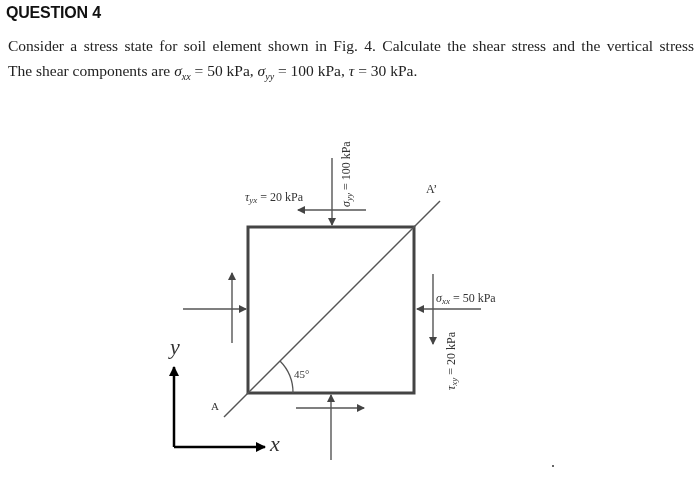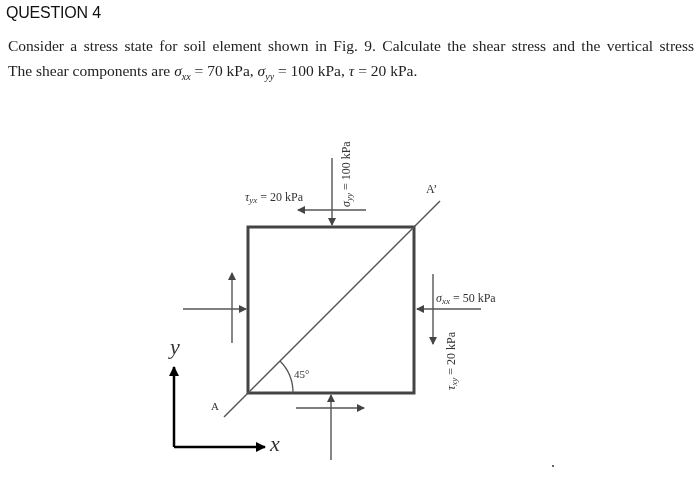--- a/index.html
+++ b/index.html
@@ -1,31 +1,31 @@
 <!DOCTYPE html>
 <html><head>
 <meta charset="utf-8">
 <style>
   html,body{margin:0;padding:0;background:#fff;}
   body{width:700px;height:480px;position:relative;overflow:hidden;}
-  .qtitle{position:absolute;left:6px;top:4px;font-family:"Liberation Sans",sans-serif;font-weight:normal;font-size:16px;color:#111;letter-spacing:-0.2px;}
+  .qtitle{position:absolute;left:6px;top:4px;font-family:"Liberation Sans",sans-serif;font-weight:bold;font-size:16px;color:#111;letter-spacing:-0.2px;}
   .para{position:absolute;left:8px;top:33px;width:686px;font-family:"Liberation Serif",serif;font-size:15.5px;color:#222;line-height:25px;text-align:justify;}
   .para .line{display:block;text-align:justify;text-align-last:justify;}
   .para .line.last{text-align-last:left;}
   .fig{position:absolute;left:0;top:0;}
   .fig text{font-family:"Liberation Serif",serif;fill:#333;}
 </style>
 </head>
 <body>
 
 <div class="qtitle">QUESTION 4</div>
 
 <div class="para">
-  <span class="line">Consider a stress state for soil element shown in Fig. 9. Calculate the shear stress and the vertical stress</span>
-  <span class="line last"><span>The shear components are </span><i>σ</i><sub style="font-size:10px"><i>xx</i></sub><span> = 70 kPa, </span><i>σ</i><sub style="font-size:10px"><i>yy</i></sub><span> = 100 kPa, </span><i>τ</i><span> = 20 kPa.</span></span>
+  <span class="line">Consider a stress state for soil element shown in Fig. 4. Calculate the shear stress and the vertical stress</span>
+  <span class="line last"><span>The shear components are </span><i>σ</i><sub style="font-size:10px"><i>xx</i></sub><span> = 50 kPa, </span><i>σ</i><sub style="font-size:10px"><i>yy</i></sub><span> = 100 kPa, </span><i>τ</i><span> = 30 kPa.</span></span>
 </div>
 
 <svg class="fig" width="700" height="480">
   <defs>
     <marker id="ah" markerWidth="8" markerHeight="8" refX="7" refY="4" orient="auto" markerUnits="userSpaceOnUse">
       <path d="M0,0 L8,4 L0,8 z" fill="#444"></path>
     </marker>
     <marker id="ahb" markerWidth="10" markerHeight="10" refX="9" refY="5" orient="auto" markerUnits="userSpaceOnUse">
       <path d="M0,0 L10,5 L0,10 z" fill="#000"></path>
     </marker>

